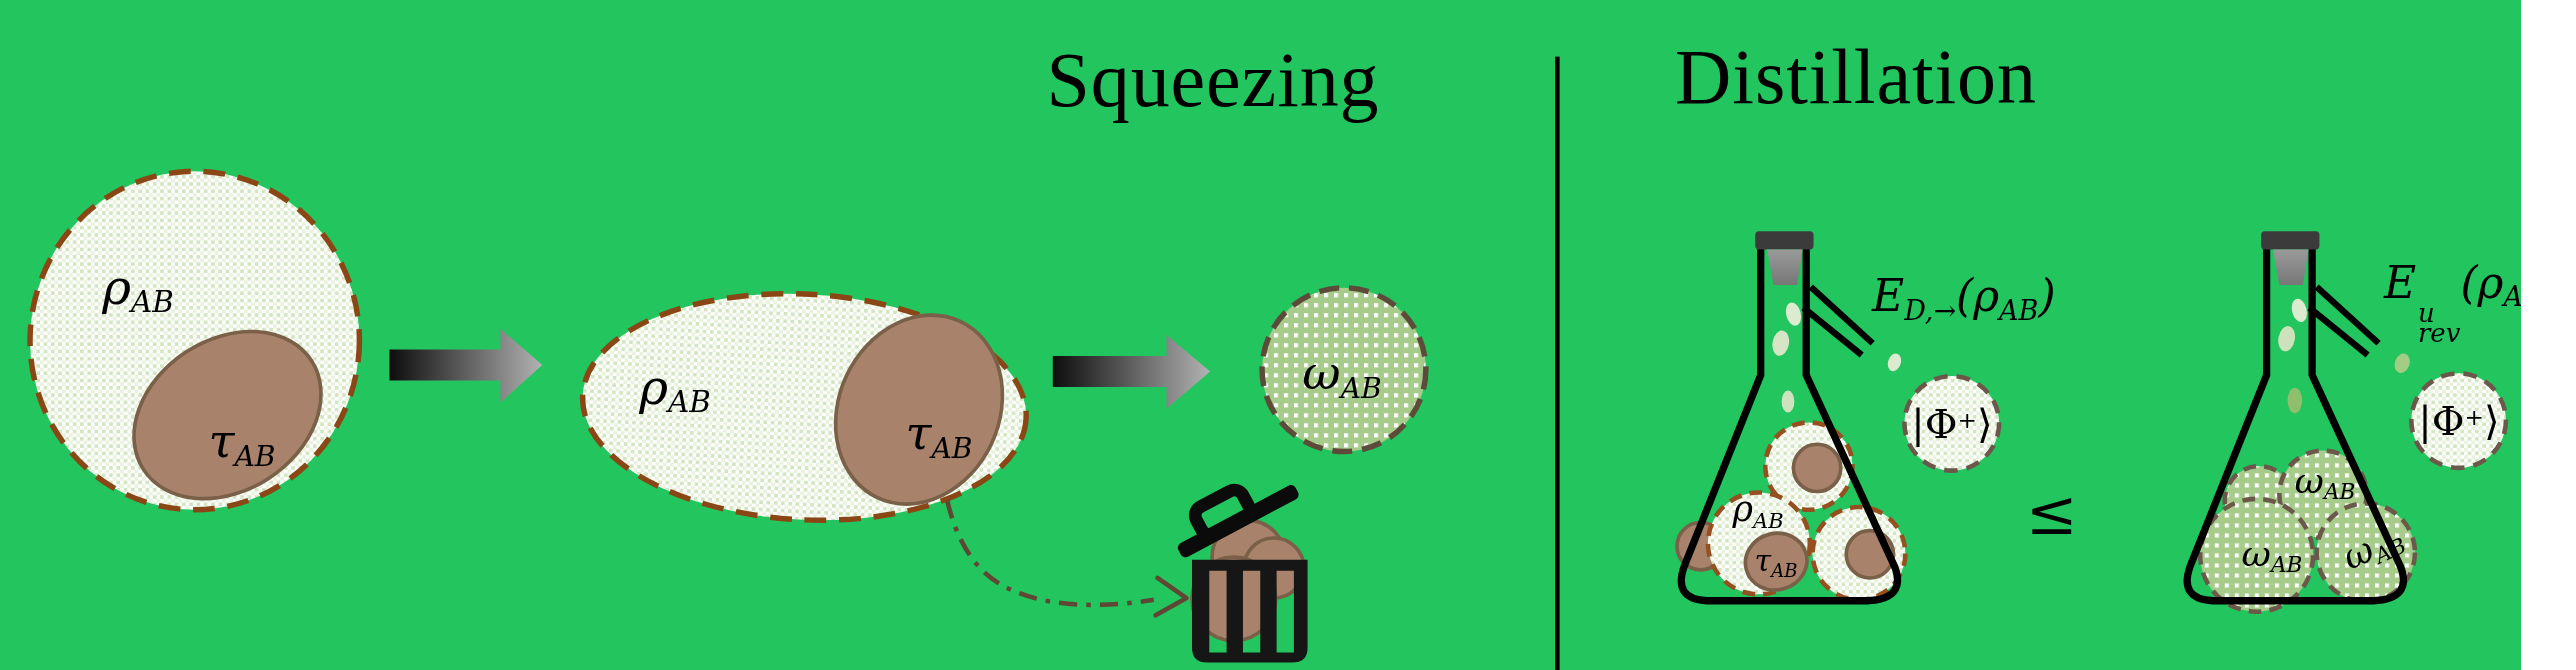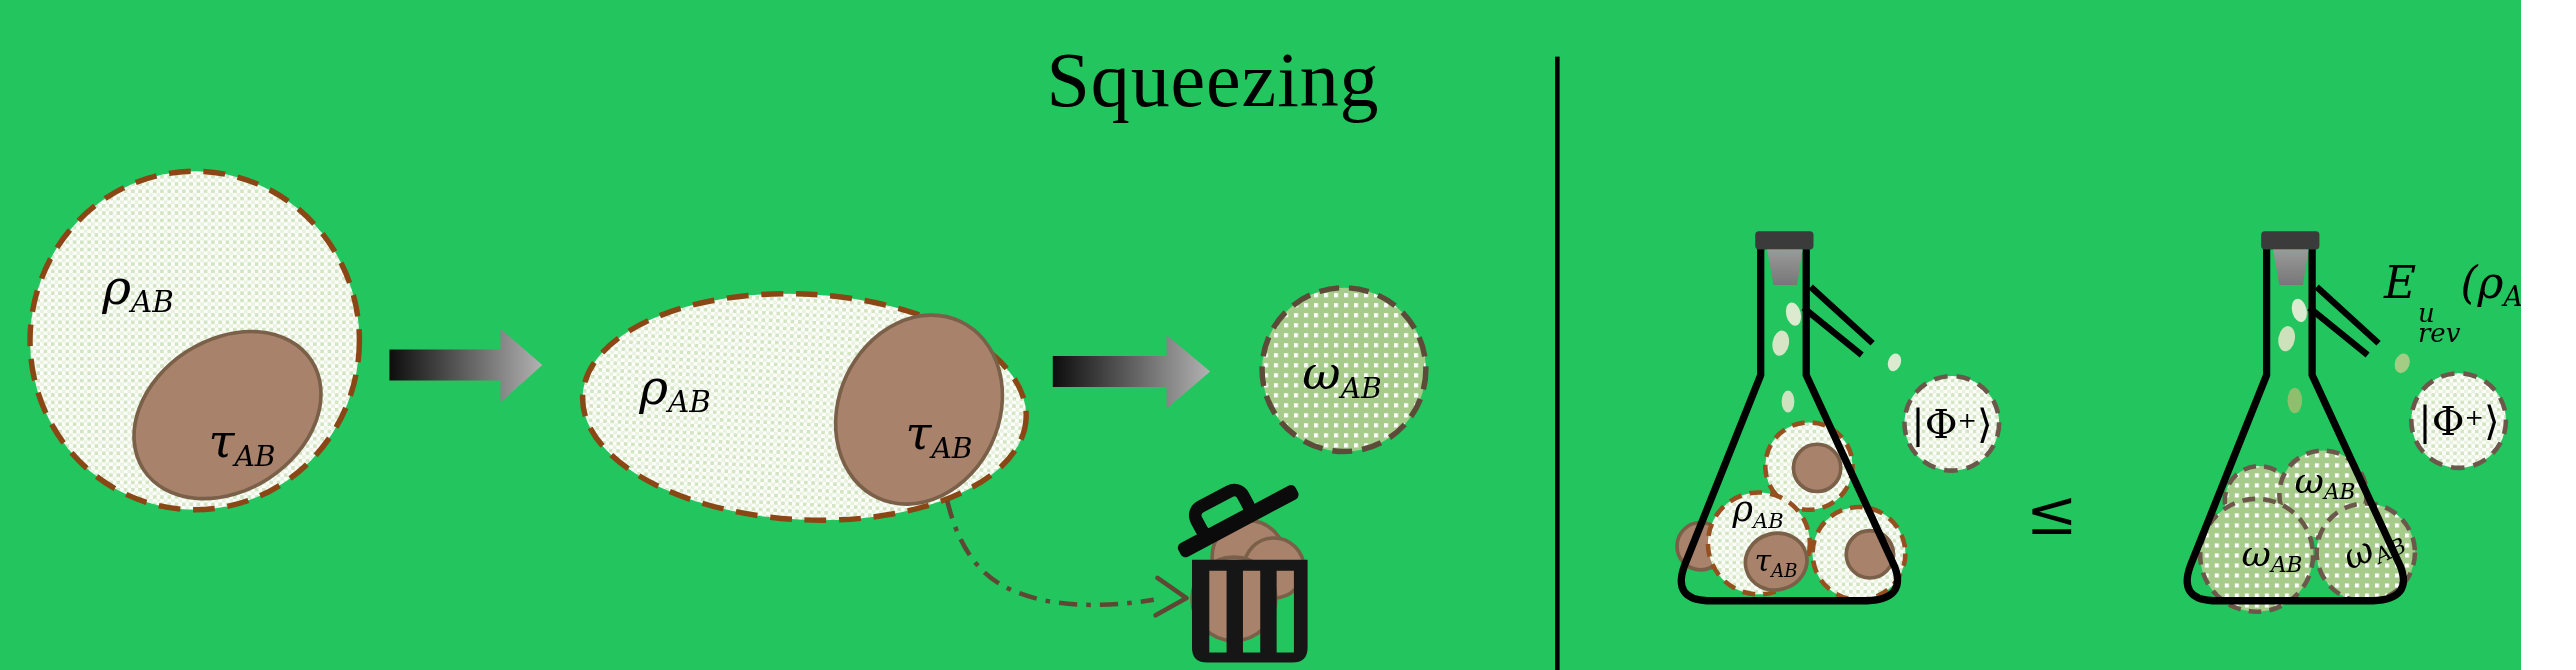--- a/index.html
+++ b/index.html
@@ -126,27 +126,29 @@
       <line x1="2538" y1="338" x2="2602" y2="390" stroke="#000" stroke-width="7"></line>
 
       <rect x="2485" y="254" width="64" height="20" rx="4" fill="#3b3b3b"></rect>
       <polygon points="2498,274 2537,274 2531,313 2505,313" fill="url(#stopGrad)"></polygon>
     </g>
 
     <circle cx="2702" cy="462" r="52" fill="url(#lat)" stroke="#6b584a" stroke-width="5" stroke-dasharray="15 10"></circle>
   </svg>
 
   <div class="lbl title" style="left:1213px;top:80px;">Squeezing</div>
+  <div class="lbl title" style="left:1856px;top:77px;">Distillation</div>
 
   <div class="lbl math m54" style="left:138px;top:289px;"><span>ρ</span><sub>AB</sub></div>
   <div class="lbl math m52" style="left:242px;top:443px;"><span>τ</span><sub>AB</sub></div>
   <div class="lbl math m54" style="left:675px;top:389px;"><span>ρ</span><sub>AB</sub></div>
   <div class="lbl math m52" style="left:939px;top:435px;"><span>τ</span><sub>AB</sub></div>
   <div class="lbl math m52" style="left:1342px;top:375px;"><span>ω</span><sub>AB</sub></div>
 
+  <div class="lbl formula" style="left:1872px;top:298px;transform:translate(0,-50%);"><span>E</span><sub>D,→</sub><span>(ρ</span><sub>AB</sub><span>)</span></div>
   <div class="lbl phi" style="left:1952px;top:424px;"><span>|Φ</span><sup>+</sup><span>⟩</span></div>
   <div class="lbl math m38" style="left:1758px;top:511px;"><span>ρ</span><sub>AB</sub></div>
   <div class="lbl math m33" style="left:1776px;top:562px;"><span>τ</span><sub>AB</sub></div>
 
   <div class="lbl leq" style="left:2052px;top:512px;">≤</div>
 
   <div class="lbl formula" style="left:2384px;top:300px;transform:translate(0,-50%);"><span>E</span><span class="stack">
         <span class="s-sup">u</span>
         <span class="s-sub">rev</span>
       </span><span>(ρ</span><sub>AB</sub><span>)</span></div>

